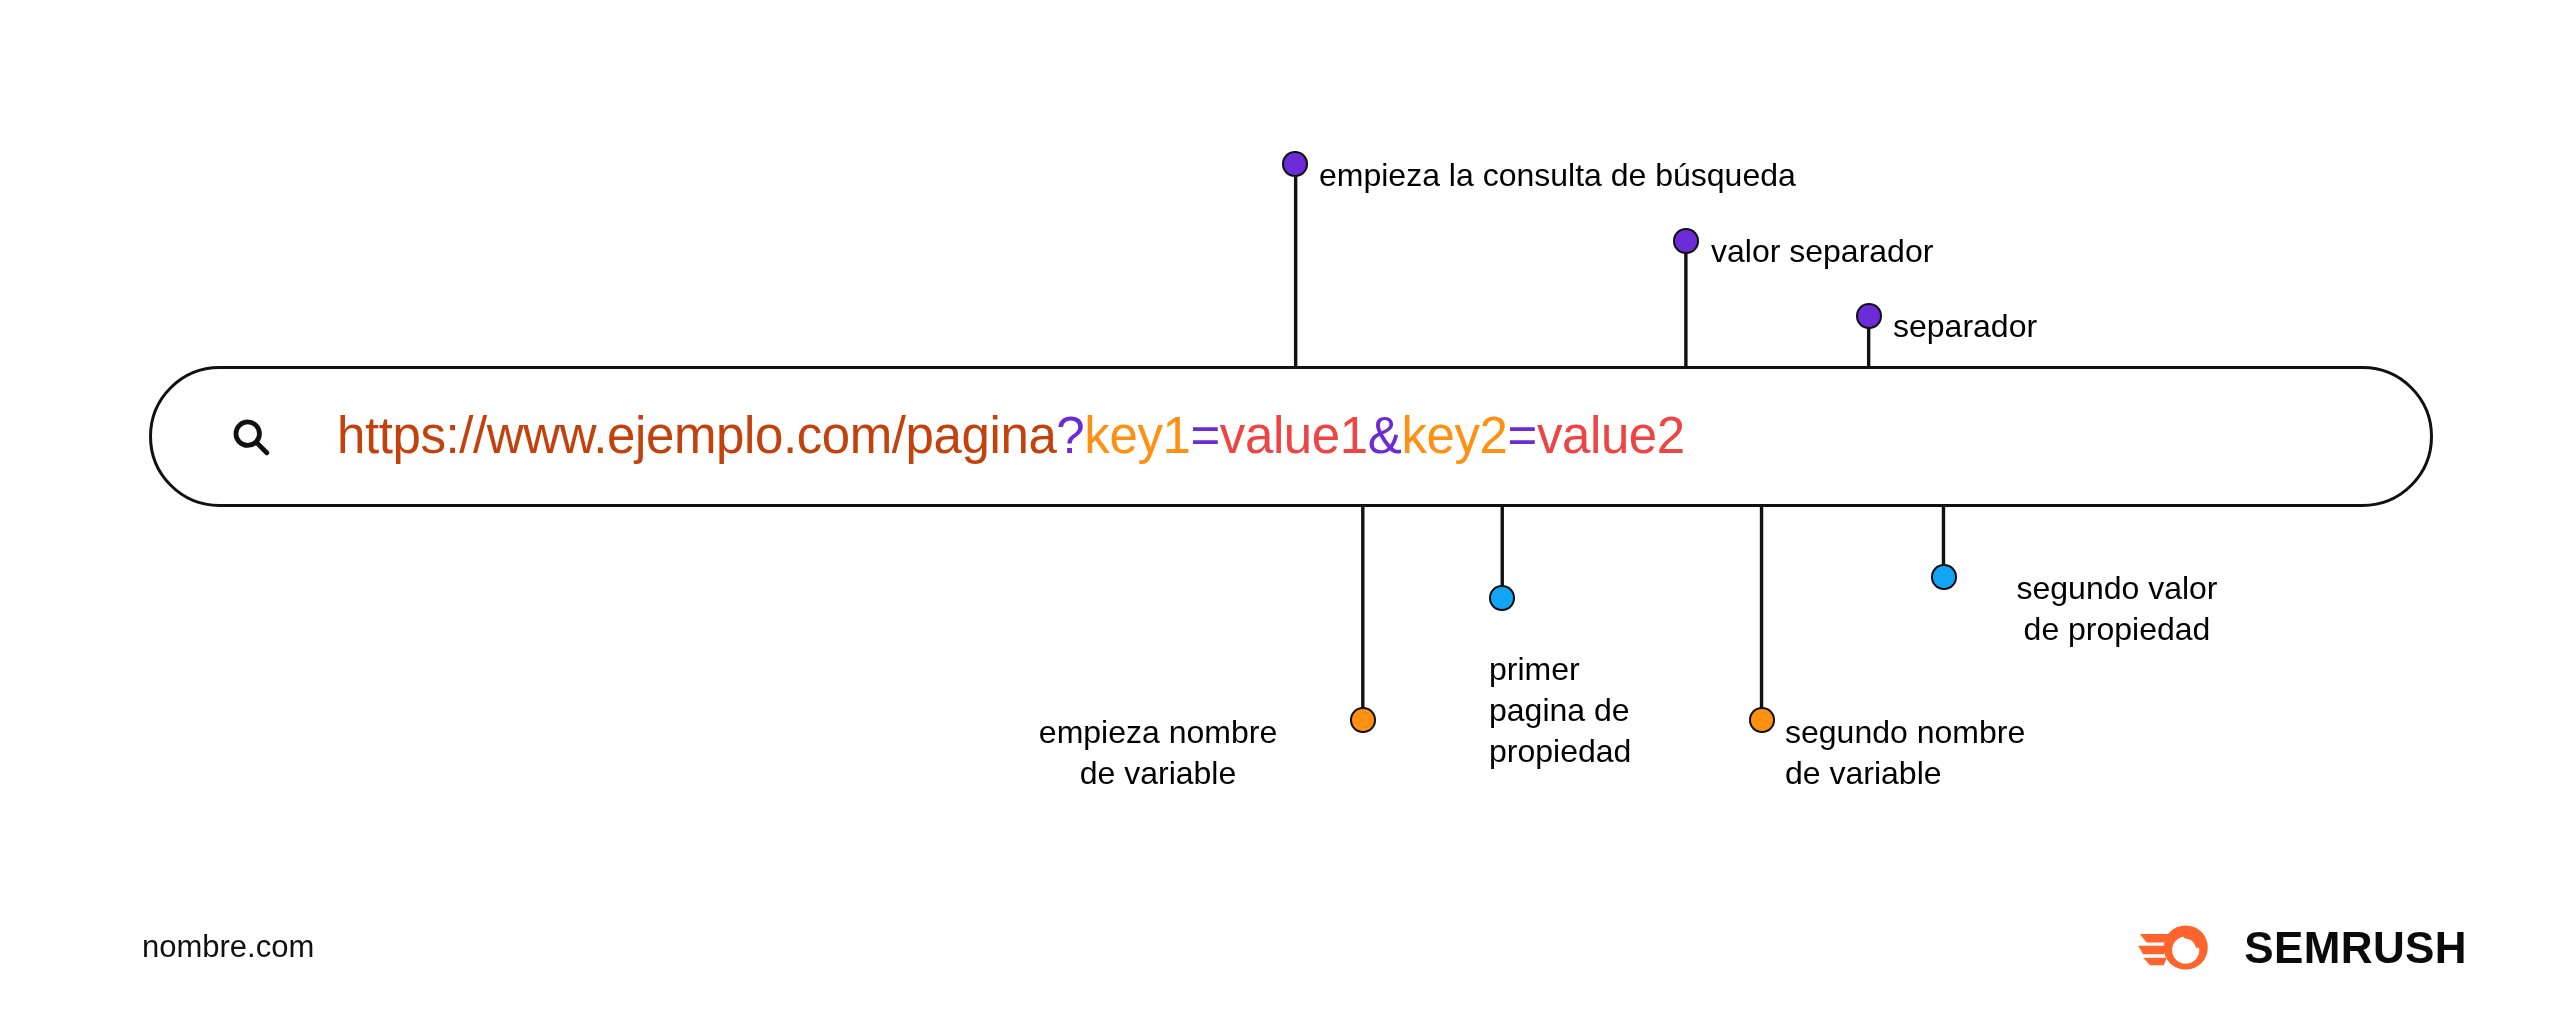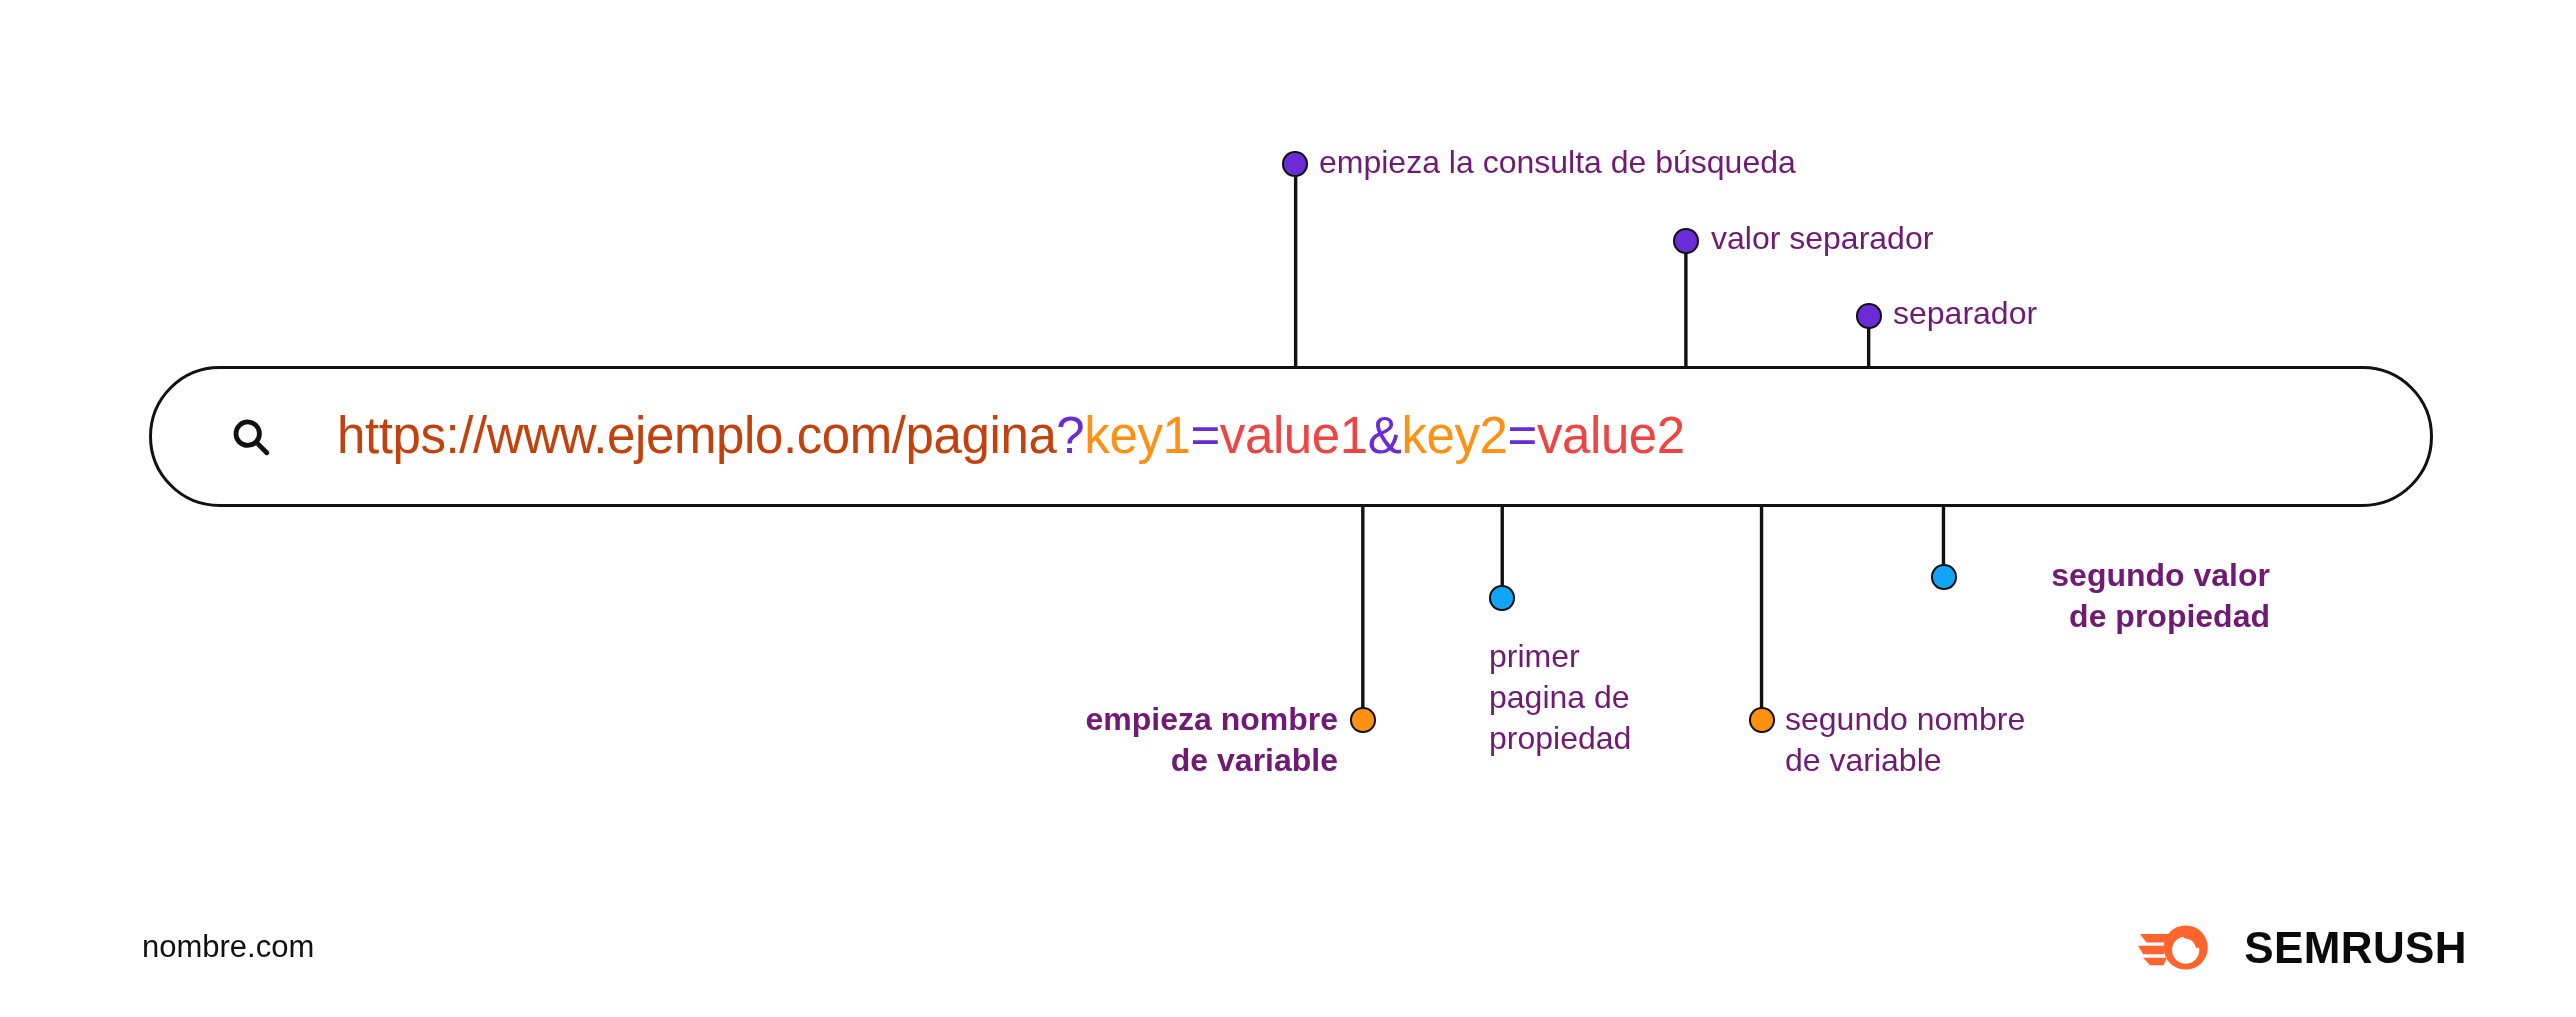--- a/index.html
+++ b/index.html
@@ -64,25 +64,26 @@
   .url-base { color: #c2410c; }
   .tok-sep  { color: #6B2BD6; font-weight: 400; }
   .tok-key  { color: #FF9012; }
   .tok-val  { color: #ef4444; }
 
   
   .label {
     position: absolute;
     font-size: 32px;
     line-height: 41px;
-    color: #701a75;
+    color: #000000;
     white-space: pre-line;
     font-family: "Liberation Sans", sans-serif;
+    margin-top: 13px;
   }
-  .label.right-align { text-align: right; font-weight: bold; }
+  .label.right-align { text-align: center; }
   .label.left-align  { text-align: left; }
 
   
   .dot {
     position: absolute;
     border-radius: 50%;
     box-sizing: border-box;
     border: 2.6px solid #111111;
   }
   .dot.purple { background: #6B2BD6; }

